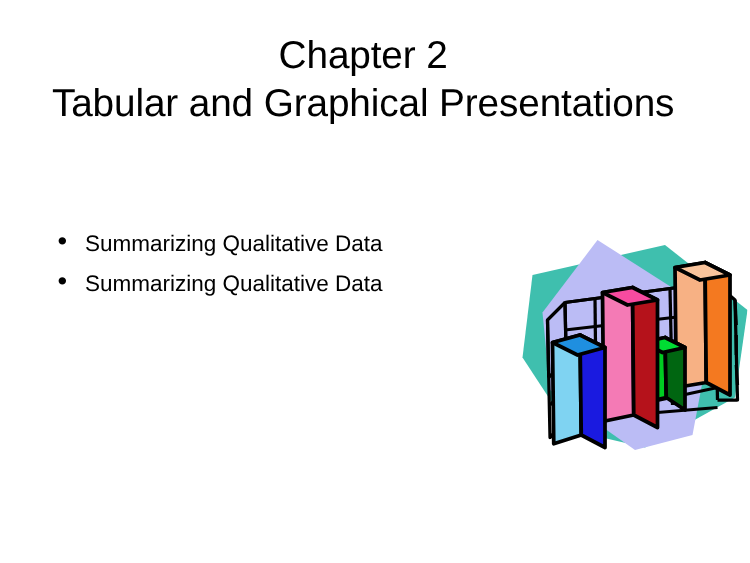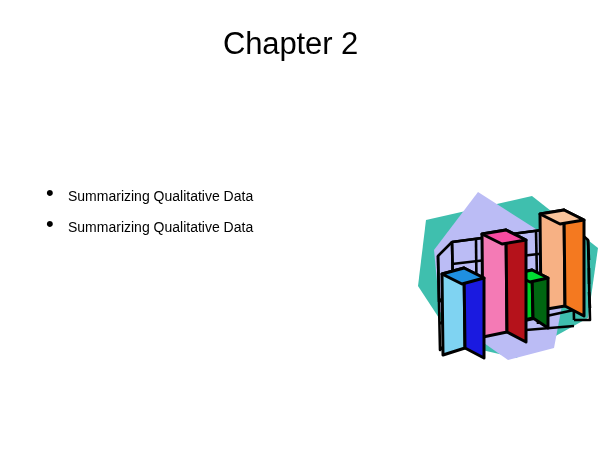--- a/index.html
+++ b/index.html
@@ -52,21 +52,21 @@
     width: 22px;
     font-size: 22px;
     line-height: 1;
     color: #000000;
     text-align: left;
     position: relative;
     top: -1px;
   }
   .bullet-text {
     flex: 1 1 auto;
-    font-size: 14px;
+    font-size: 18px;
     line-height: 1.28;
     color: #000000;
     white-space: nowrap;
   }
 
   
   #clipart {
     position: absolute;
     left: 412px;
     top: 190px;
@@ -79,20 +79,21 @@
     height: 175px;
   }
 </style>
 </head>
 <body>
 
 <div id="slide">
 
   <div id="title-block">
     <span class="title-line">Chapter 2</span>
+    <span class="title-line">Tabular and Graphical Presentations</span>
   </div>
 
   <div id="bullet-list">
     <div class="bullet-row">
       <span class="bullet-marker">•</span>
       <span class="bullet-text">Summarizing Qualitative Data</span>
     </div>
     <div class="bullet-row">
       <span class="bullet-marker">•</span>
       <span class="bullet-text">Summarizing Qualitative Data</span>

